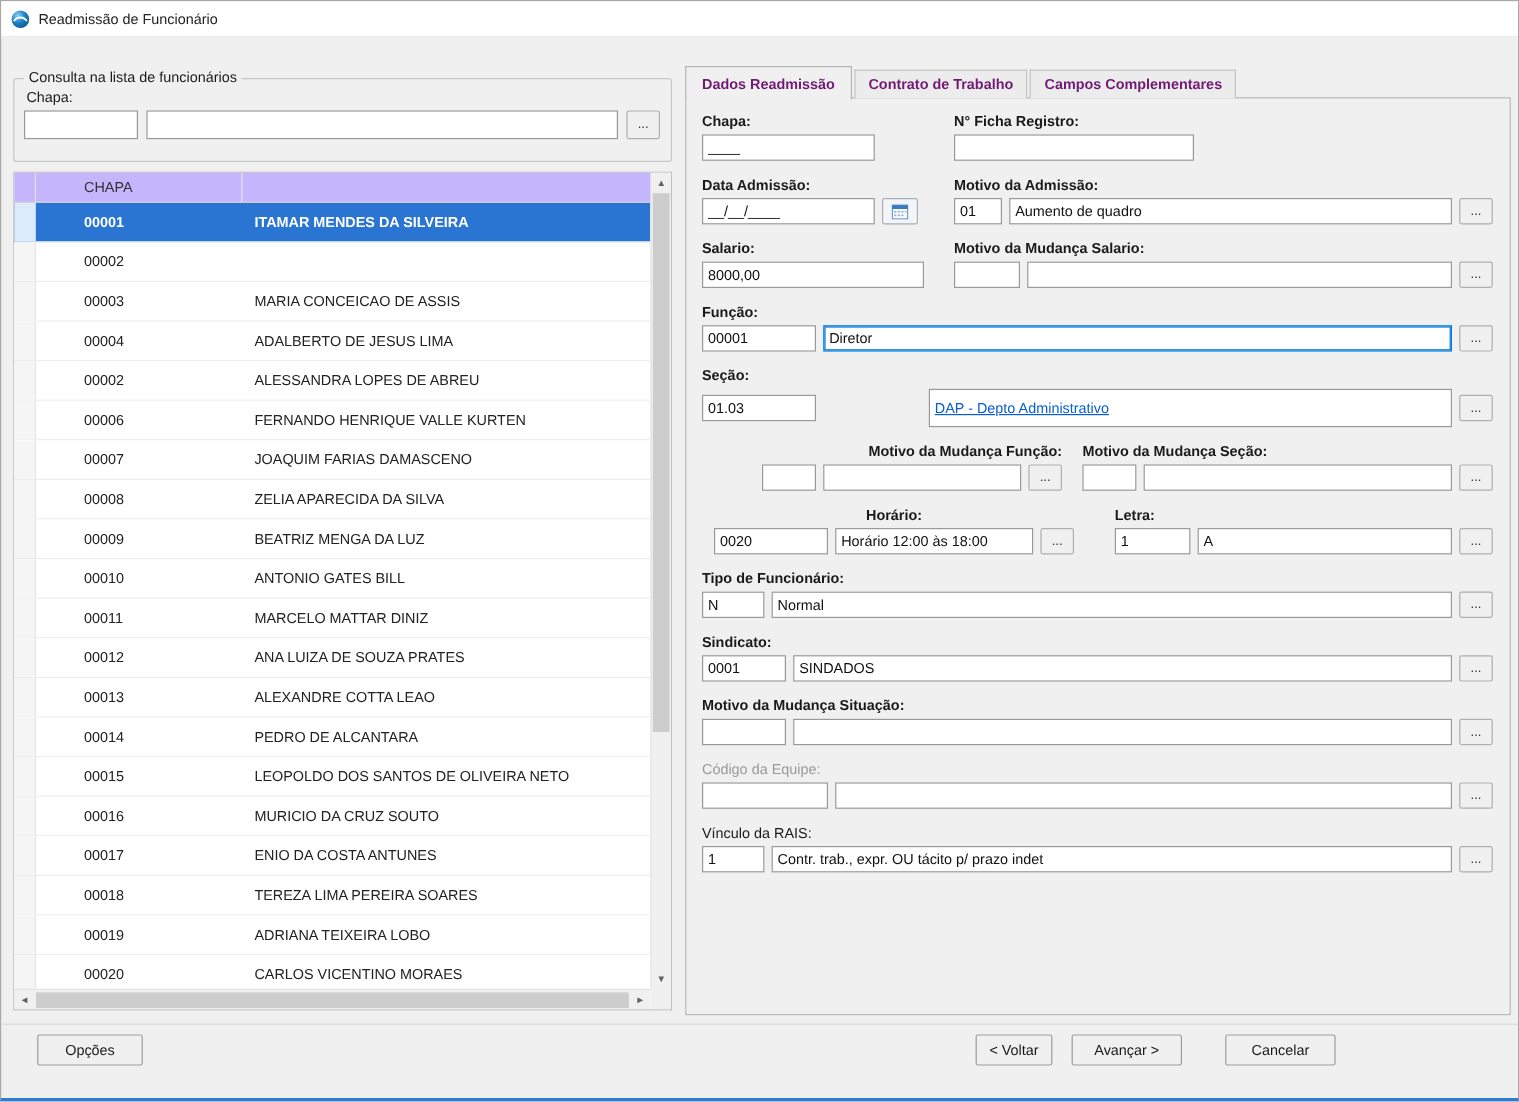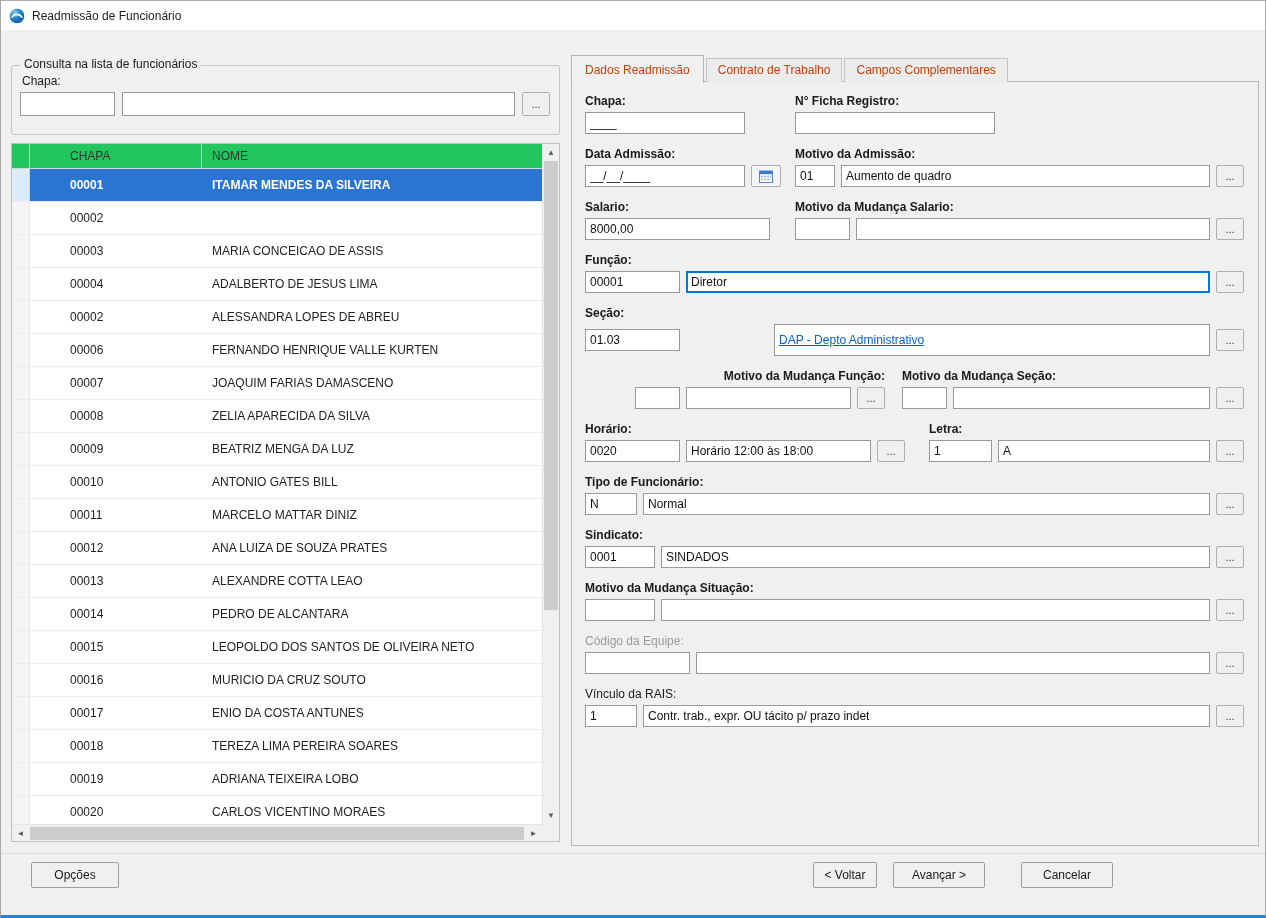--- a/index.html
+++ b/index.html
@@ -29,21 +29,21 @@
   .s-name { width:393px; }
 
   .dots { width:28px; height:22px; border:1px solid #aeaeae; background:#f0f0f0;
           border-radius:2px; font-size:11px; color:#333; cursor:pointer; line-height:1;
           font-family:inherit; }
   .dots-lg { height:24px; }
 
   
   .grid { position:absolute; left:10px; top:142px; width:549px; height:699px;
           background:#fff; border:1px solid #c0c0c0; }
-  .grid-header { display:flex; height:25px; background:#22c55e; border-bottom:1px solid #d5d5d5;
+  .grid-header { display:flex; height:25px; background:#c4b5fd; border-bottom:1px solid #d5d5d5;
                  color:#333; align-items:center; padding-right:17px; }
   .gh-gut { width:18px; height:100%; border-right:1px solid #e2e2e2; flex:0 0 18px; }
   .gh-chapa { width:172px; flex:0 0 172px; padding-left:40px; border-right:1px solid #e6e6e6;
               height:100%; line-height:24px; }
   .gh-nome { flex:1; padding-left:10px; height:100%; line-height:24px; }
   .grid-body { position:absolute; left:0; top:25px; right:17px; bottom:17px; overflow:hidden; }
   .grow { display:flex; height:33px; border-bottom:1px solid #ececec; align-items:center;
           color:#222; background:#fff; cursor:default; }
   .g-gut { width:18px; flex:0 0 18px; height:100%; background:#f5f5f5; border-right:1px solid #e5e5e5; }
   .g-chapa { width:172px; flex:0 0 172px; padding-left:40px; }
@@ -61,42 +61,42 @@
   .hscroll { position:absolute; left:0; right:17px; bottom:0; height:17px; background:#f0f0f0;
              border-top:1px solid #e3e3e3; display:flex; align-items:center; }
   .hs-arrow { width:17px; height:100%; display:flex; align-items:center; justify-content:center;
               color:#606060; font-size:8px; cursor:pointer; }
   .hthumb { flex:1; height:13px; background:#cdcdcd; margin:0 1px; cursor:pointer; }
   .sb-corner { position:absolute; right:0; bottom:0; width:17px; height:17px; background:#f0f0f0; }
 
   
   .tabstrip { position:absolute; left:570px; top:55px; height:26px; display:flex; align-items:flex-end; z-index:2; }
   .tab { padding:4px 11px 5px 11px; background:#ececec; border:1px solid #c4c4c4; border-bottom:none;
-         margin-right:2px; color:#c2410c; cursor:pointer; white-space:nowrap; }
+         margin-right:2px; color:#701a75; cursor:pointer; white-space:nowrap;font-weight:bold; }
   .tab.active { background:#f0f0f0; padding:7px 13px 6px 13px; position:relative; top:1px; z-index:3;
                 border-color:#b5b5b5; }
   .tab-content { position:absolute; left:570px; top:80px; width:688px; height:765px;
                  background:#f0f0f0; border:1px solid #b9b9b9; padding:12px 14px 0 13px; }
 
   .frow { display:flex; margin-bottom:13px; align-items:flex-end; }
   .fgroup { display:flex; flex-direction:column; }
   .fg-210 { flex:0 0 210px; }
   .fg-300 { flex:0 0 300px; margin-right:17px;align-items:flex-end; }
-  .fg-320 { flex:0 0 320px; margin-right:24px; }
+  .fg-320 { flex:0 0 320px; margin-right:24px;align-items:center; }
   .fg-flex { flex:1; min-width:0; }
   .flabel { font-weight:bold; margin-bottom:4px; white-space:nowrap; }
   .flabel.muted { font-weight:normal; color:#9a9a9a; }
   .flabel.normal { font-weight:normal; }
   .fline { display:flex; gap:6px; align-items:center; }
   .fin { height:22px; border:1px solid #999; background:#fff; font-family:inherit; font-size:12px;
          padding:0 4px; color:#111; min-width:0; }
   .fin.focused { border:1px solid #0078d7; outline:1px solid #0078d7; outline-offset:-2px; }
   .flex1 { flex:1; }
   .w40{width:40px} .w45{width:45px} .w52{width:52px} .w55{width:55px} .w63{width:63px}
-  .w65{width:70px} .w95{width:95px} .w105{width:105px} .w148{width:160px} .w185{width:185px}
+  .w65{width:70px} .w95{width:95px} .w105{width:105px} .w148{width:144px} .w185{width:185px}
   .w200{width:200px}
   .sp88 { width:82px; flex:0 0 82px; }
 
   .link-box { display:flex; align-items:center; background:#fff; border:1px solid #999;
               height:22px; padding:15px 4px; overflow:hidden; }
   .link { color:#0a5fce; text-decoration:underline; white-space:nowrap; cursor:pointer; }
 
   .calbtn { width:30px; height:22px; border:1px solid #aeaeae; background:#f2f6fb; border-radius:2px;
             display:flex; align-items:center; justify-content:center; cursor:pointer; }
 
@@ -139,21 +139,20 @@
       <input class="tin s-chapa" value="" style="">
       <input class="tin s-name" value="" style="">
       <button class="dots dots-lg">...</button>
     </div>
   </div>
 
   <div class="grid">
     <div class="grid-header">
       <div class="gh-gut"></div>
       <div class="gh-chapa">CHAPA</div>
-      <div class="gh-nome">NOME</div>
     </div>
     <div class="grid-body">
       <div class="grow selected">
           <div class="g-gut"></div>
           <div class="g-chapa">00001</div>
           <div class="g-nome">ITAMAR MENDES DA SILVEIRA</div>
         </div>
       <div class="grow">
           <div class="g-gut"></div>
           <div class="g-chapa">00002</div>

